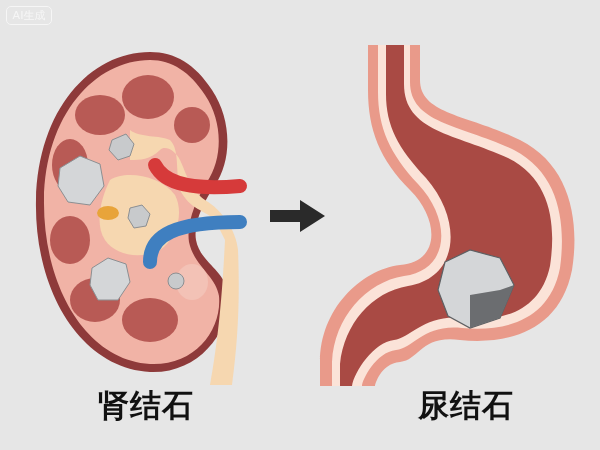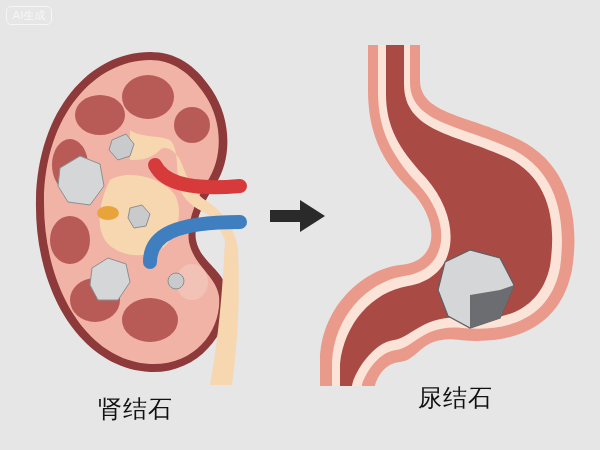--- a/index.html
+++ b/index.html
@@ -1,21 +1,21 @@
 <!DOCTYPE html>
 <html><head>
 <meta charset="utf-8">
 <style>
   html,body{margin:0;padding:0;}
   body{width:600px;height:450px;background:#e6e6e6;position:relative;overflow:hidden;font-family:"DejaVu Sans",sans-serif;}
   .badge{position:absolute;left:6px;top:6px;width:44px;height:17px;border:1.5px solid #f6f6f6;border-radius:5px;color:#f6f6f6;font-size:11px;line-height:17px;text-align:center;}
   svg.art{position:absolute;left:0;top:0;}
-  .label{position:absolute;font-size:24px;font-weight:normal;color:#111;letter-spacing:1px;margin-top:8px;}
+  .label{position:absolute;font-size:31px;font-weight:bold;color:#111;letter-spacing:1px;}
   .label.left{left:98px;top:385px;}
-  .label.right{left:418px;top:374px;}
+  .label.right{left:418px;top:385px;}
 </style>
 </head>
 <body>
 
 <div class="badge">AI生成</div>
 
 <svg class="art" width="600" height="450" viewBox="0 0 600 450">
 
   <g>
     <path d="M150,52 C90,52 38,110 36,200 C34,290 80,368 150,372 C200,374 232,330 228,292 C224,270 200,262 196,240 C193,222 205,200 215,185 C232,160 232,120 212,90 C195,64 175,52 150,52 Z" fill="#8e3a3a"></path>

